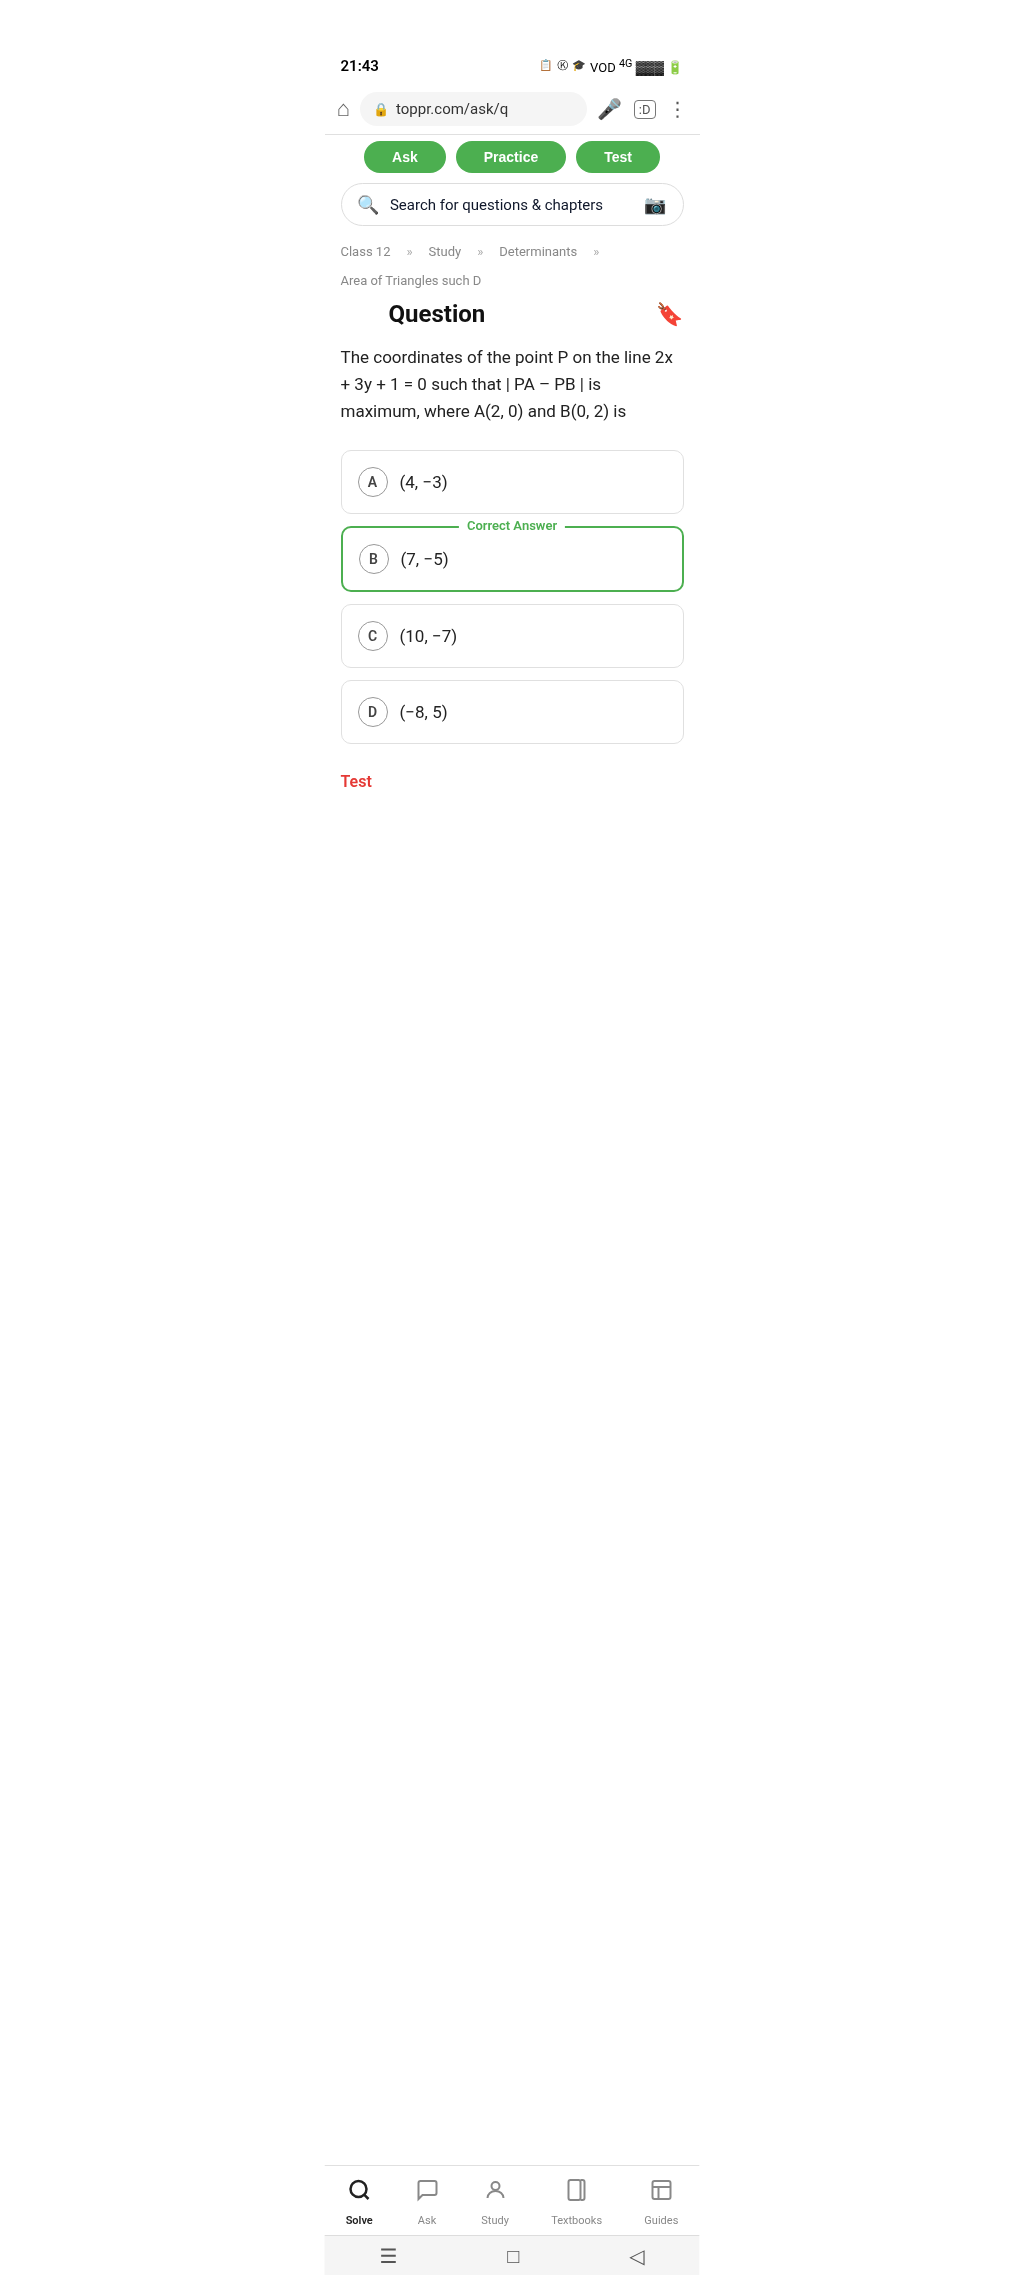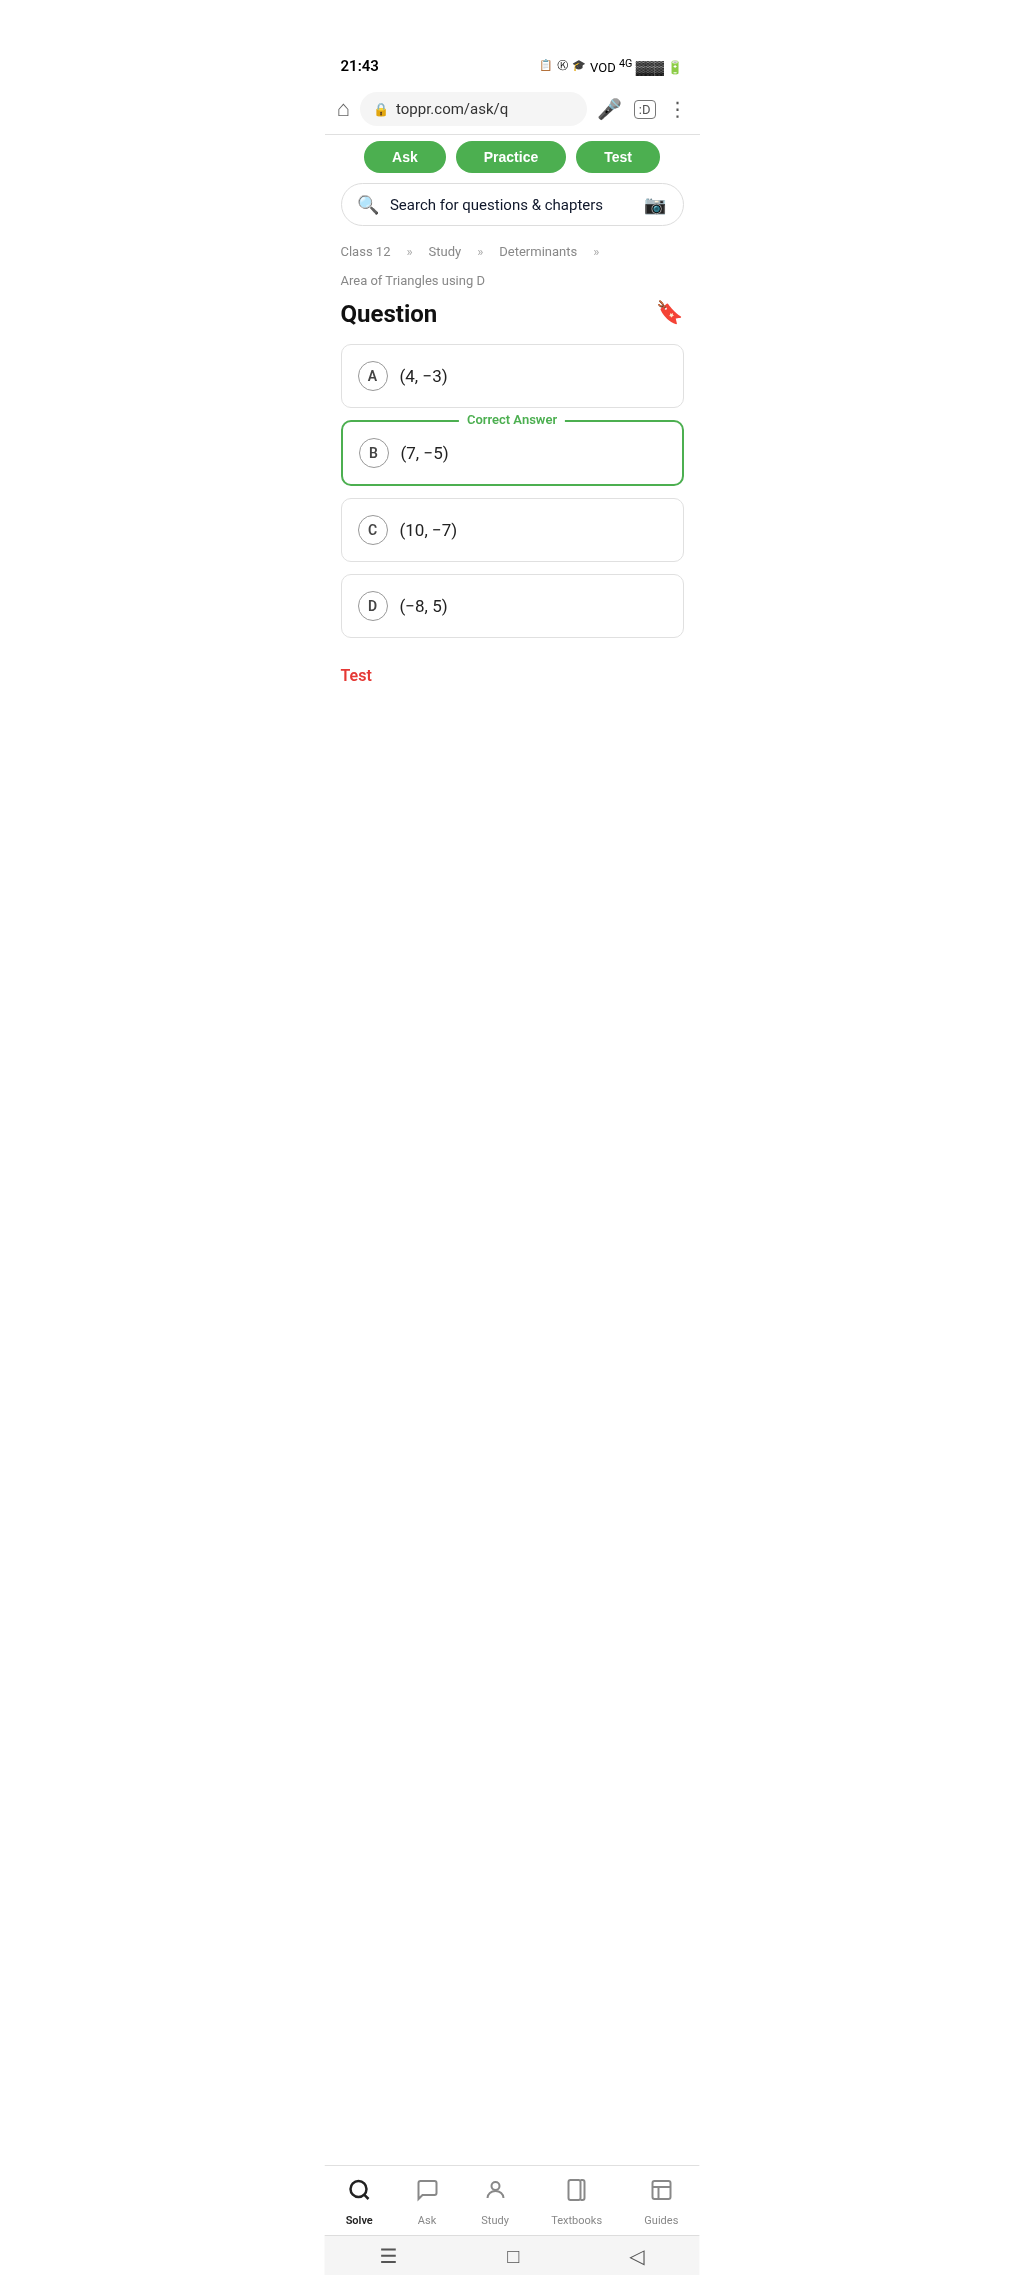--- a/index.html
+++ b/index.html
@@ -138,21 +138,23 @@
     }
 
     
     .question-section {
       padding: 0 16px;
     }
 
     .question-header {
       display: flex;
       justify-content: space-between;
+      align-items: center;
       margin-bottom: 16px;
+      margin-left: 48px;
     }
 
     .question-title {
       font-size: 24px;
       font-weight: 700;
       color: #111;
     }
 
     .bookmark-icon {
       font-size: 22px;
@@ -349,29 +351,30 @@
   <span class="camera-icon">📷</span>
 </div>
 
 <div class="breadcrumb">
   <span class="breadcrumb-item">Class 12</span>
   <span class="breadcrumb-sep">»</span>
   <span class="breadcrumb-item">Study</span>
   <span class="breadcrumb-sep">»</span>
   <span class="breadcrumb-item">Determinants</span>
   <span class="breadcrumb-sep">»</span>
-  <span class="breadcrumb-item">Area of Triangles using D</span>
+  <span class="breadcrumb-item">Area of Triangles such D</span>
 </div>
 
 <div class="question-section">
   <div class="question-header">
     <h2 class="question-title">Question</h2>
     <span class="bookmark-icon">🔖</span>
   </div>
 
+  <div class="question-text">The coordinates of the point P  on the line 2x + 3y + 1 = 0 such that  | PA – PB |  is maximum, where A(2, 0) and B(0, 2) is</div>
 
   <div class="options-list">
 
     <div class="option-item">
       <div class="option-circle">A</div>
       <span class="option-text">(4, −3)</span>
     </div>
 
     <div class="option-item correct">
       <span class="correct-label">Correct Answer</span>

